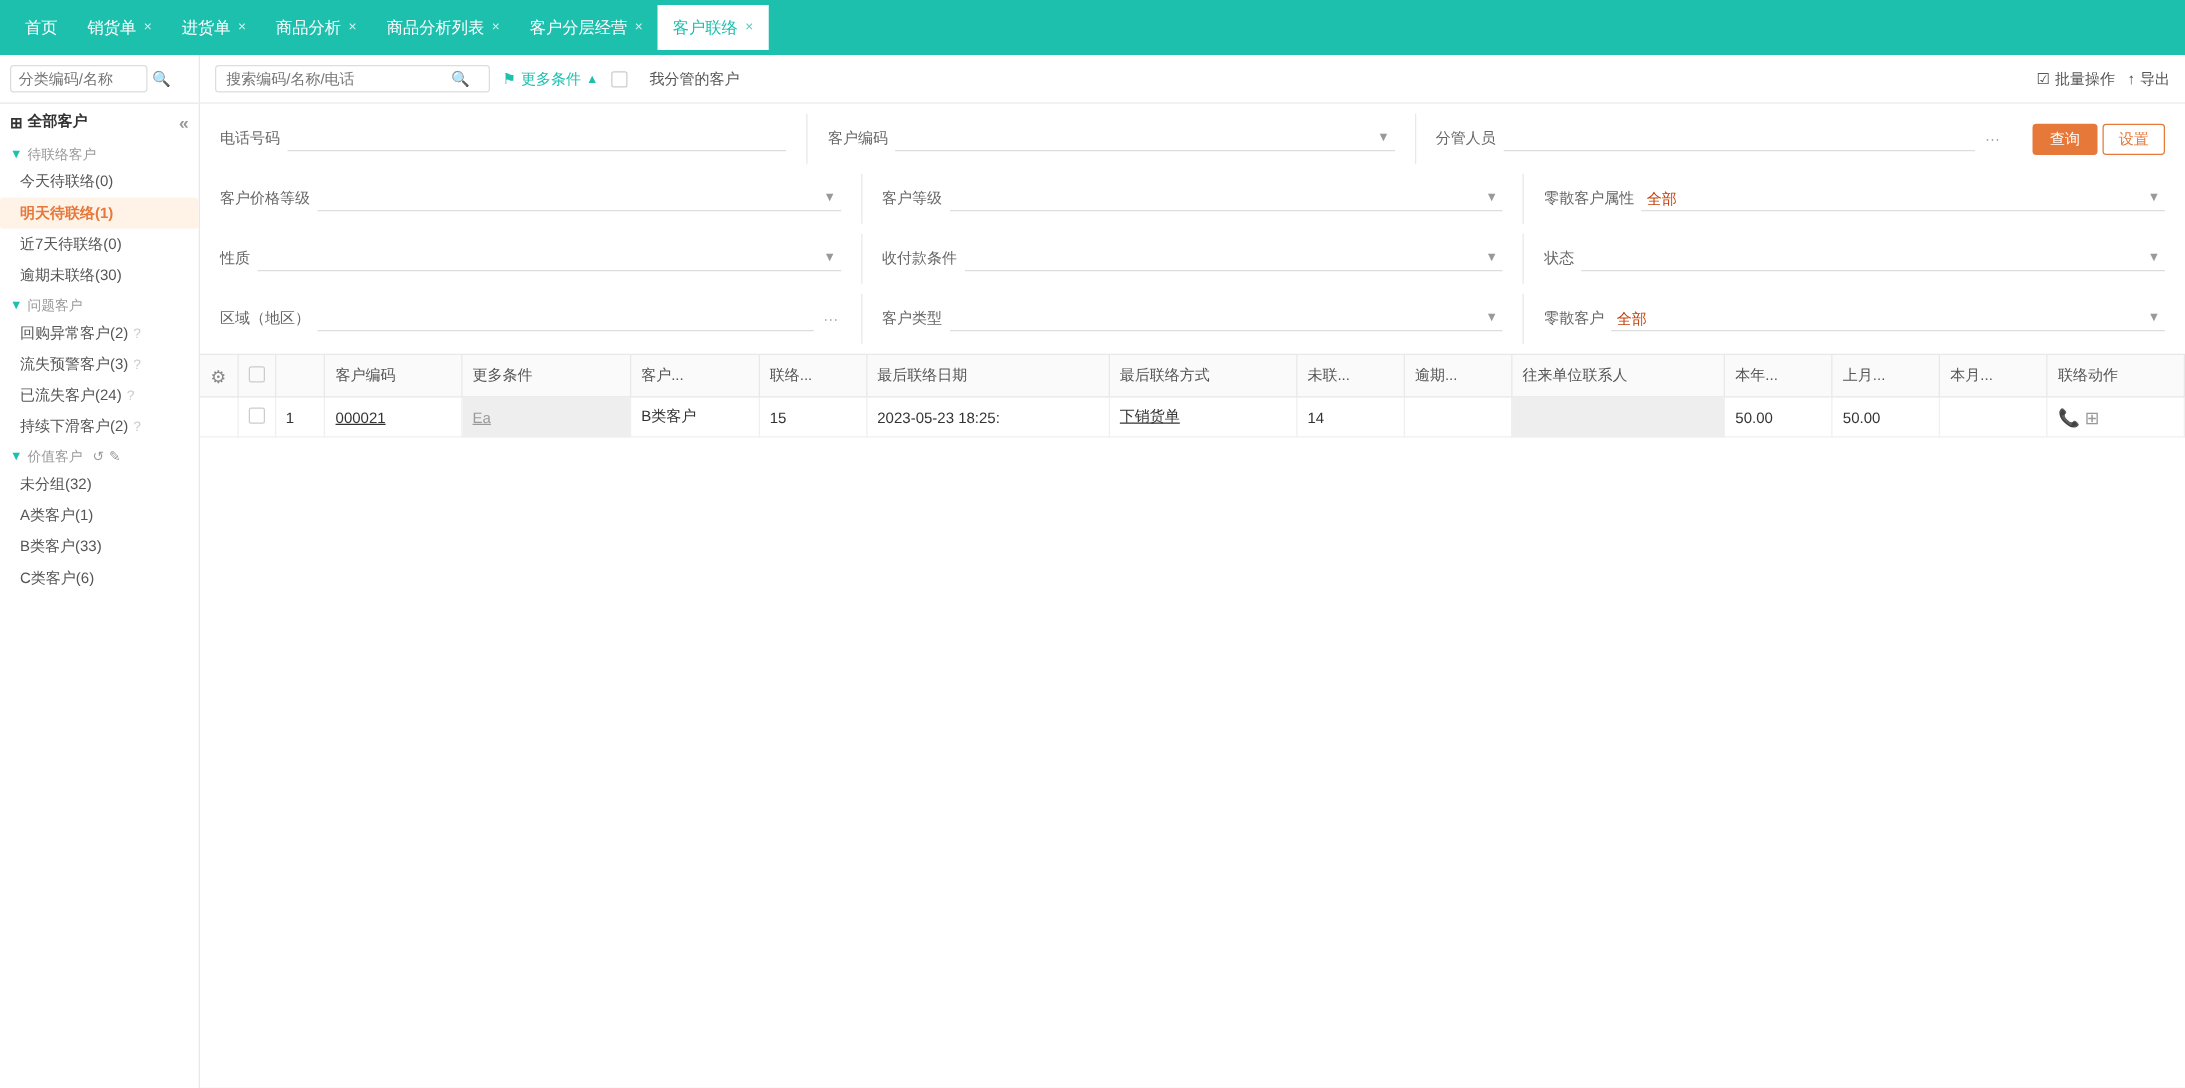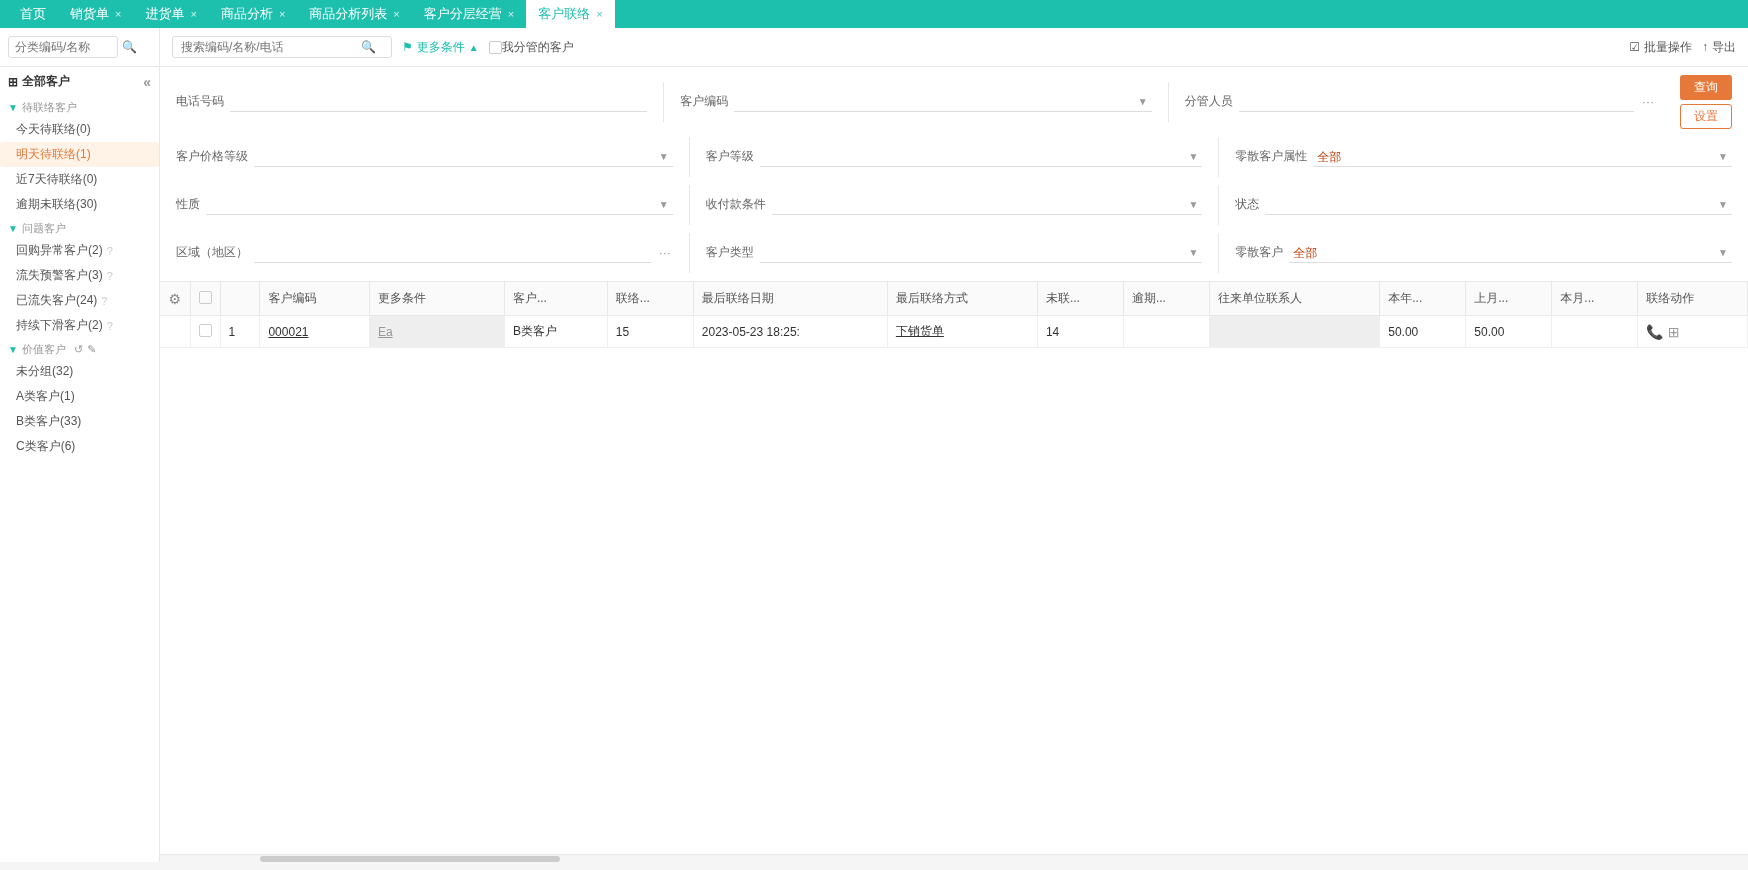--- a/index.html
+++ b/index.html
@@ -1,21 +1,21 @@
 <!DOCTYPE html>
 <html><head>
   <meta charset="utf-8">
   <style>
     * { box-sizing: border-box; margin: 0; padding: 0; }
     body { font-family: 'Microsoft YaHei', Arial, sans-serif; font-size: 12px; background: #f5f5f5; color: #333; overflow: hidden; }
 
     
     .top-nav {
       background: #1dbfad;
-      height: 28px;
+      height: 44px;
       display: flex;
       align-items: center;
       padding: 0 8px;
       color: #fff;
     }
     .top-nav .nav-item {
       padding: 0 12px;
       height: 36px;
       display: flex;
       align-items: center;
@@ -92,21 +92,21 @@
     }
     .sidebar-item {
       padding: 4px 8px 4px 16px;
       cursor: pointer;
       font-size: 12px;
       color: #555;
       display: flex;
       align-items: center;
       gap: 4px;
     }
-    .sidebar-item.active { background: #fff3e8; color: #e6793a; border-radius: 3px; }
+    .sidebar-item.active { background: #fff3e8; color: #e6793a; border-radius: 3px; font-weight: bold; }
 
     
     .content-area {
       flex: 1;
       display: flex;
       flex-direction: column;
       overflow: hidden;
     }
 
     
@@ -137,21 +137,21 @@
       display: flex;
       align-items: center;
       gap: 4px;
       color: #1dbfad;
       cursor: pointer;
       font-size: 12px;
     }
     .search-bar .my-customer {
       display: flex;
       align-items: center;
-      gap: 0;
+      gap: 18px;
       font-size: 12px;
       color: #555;
     }
     .search-bar .spacer { flex: 1; }
     .search-bar .batch-op {
       display: flex;
       align-items: center;
       gap: 4px;
       font-size: 12px;
       color: #555;
@@ -518,21 +518,21 @@
             <select></select>
             <span class="arrow">▼</span>
           </div>
         </div>
         <div class="filter-divider"></div>
         <div class="filter-item">
           <label>分管人员</label>
           <input class="filter-input" type="text" style="flex: 1 1 0%;">
           <span class="dots-btn">···</span>
         </div>
-        <div style="padding-left:16px; display:flex;flex-direction:column;gap:4px;">
+        <div style="padding-left:16px; display:flex;flex-direction:row;gap:4px;">
           <button class="btn-query">查询</button>
           <button class="btn-settings">设置</button>
         </div>
       </div>
 
       <div class="filter-row">
         <div class="filter-item">
           <label>客户价格等级</label>
           <div class="filter-select-wrap">
             <select></select>

